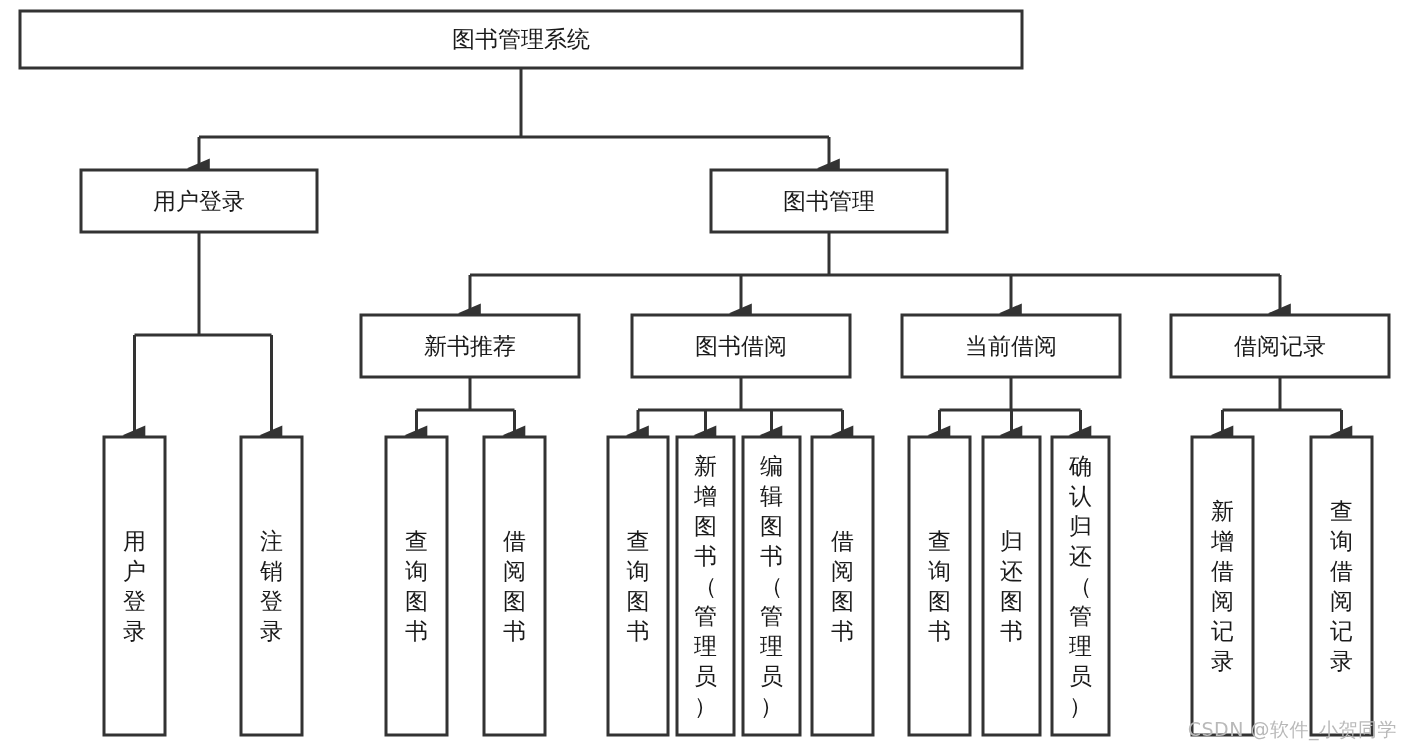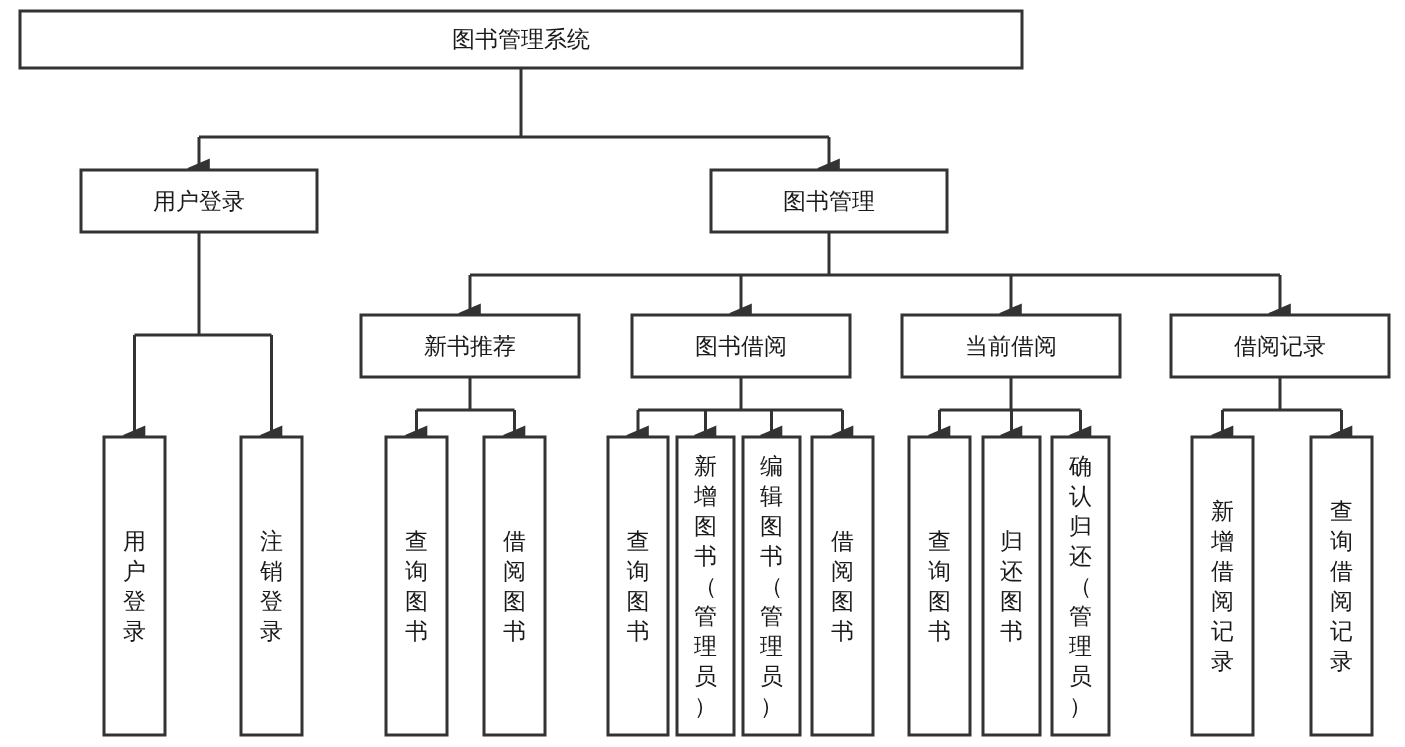--- a/index.html
+++ b/index.html
@@ -134,13 +134,14 @@
         <g>
           <rect class="node-rect" x="1192" y="437" width="61" height="298"></rect>
           <text class="leaf-label" x="1222.5" y="519.4"><tspan x="1222.5" dy="0">新</tspan><tspan x="1222.5" dy="30">增</tspan><tspan x="1222.5" dy="30">借</tspan><tspan x="1222.5" dy="30">阅</tspan><tspan x="1222.5" dy="30">记</tspan><tspan x="1222.5" dy="30">录</tspan></text>
         </g>
         <g>
           <rect class="node-rect" x="1311" y="437" width="61" height="298"></rect>
           <text class="leaf-label" x="1341.5" y="519.4"><tspan x="1341.5" dy="0">查</tspan><tspan x="1341.5" dy="30">询</tspan><tspan x="1341.5" dy="30">借</tspan><tspan x="1341.5" dy="30">阅</tspan><tspan x="1341.5" dy="30">记</tspan><tspan x="1341.5" dy="30">录</tspan></text>
         </g>
       </g>
   </svg>
+  <div class="watermark">CSDN @软件_小贺同学</div>
 </div>
 
 </body></html>

